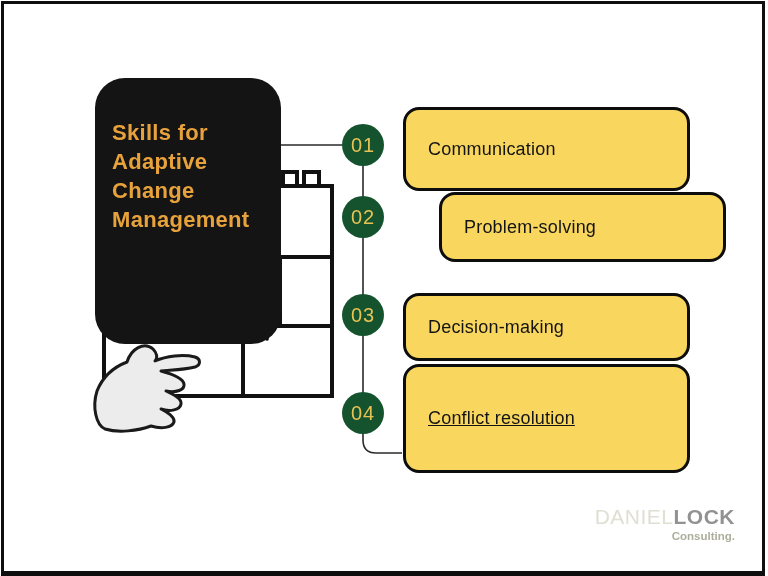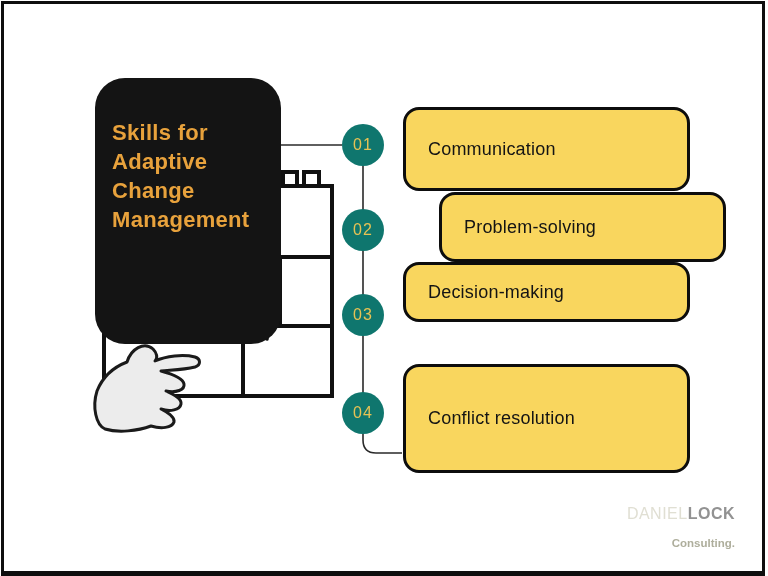--- a/index.html
+++ b/index.html
@@ -41,68 +41,68 @@
     font-weight: 700;
     line-height: 29px;
     letter-spacing: 0.3px;
     white-space: pre-line;
   }
   .step-circle {
     position: absolute;
     left: 342px;
     width: 42px; height: 42px;
     border-radius: 50%;
-    background: #0f766e;
+    background: #14532d;
     color: #E6C254;
     display: flex;
     align-items: center;
     justify-content: center;
-    font-size: 16px;
+    font-size: 20px;
     letter-spacing: 1px;
     z-index: 3;
   }
   .step-circle.c1 { top: 124px; }
-  .step-circle.c2 { top: 209px; }
+  .step-circle.c2 { top: 196px; }
   .step-circle.c3 { top: 294px; text-align: right; }
   .step-circle.c4 { top: 392px; }
   .skill-card {
     position: absolute;
     left: 403px;
     width: 287px;
     box-sizing: border-box;
     background: #F9D65E;
     border: 3px solid #0d0d0d;
     border-radius: 16px;
     display: flex;
     align-items: center;
     padding-left: 22px;
     font-size: 18px;
     letter-spacing: 0.2px;
     color: #141414;
     z-index: 2;
   }
   .skill-card.b1 { top: 107px; height: 84px; }
   .skill-card.b2 { top: 192px; height: 70px; margin-left: 36px; }
-  .skill-card.b3 { top: 262px; height: 60px; }
-  .skill-card.b4 { top: 364px; height: 109px; }
+  .skill-card.b3 { top: 293px; height: 68px; }
+  .skill-card.b4 { top: 364px; height: 109px; text-decoration: underline; }
   .brand-logo {
     position: absolute;
     right: 33px; top: 506px;
     text-align: right;
     z-index: 2;
     line-height: 1;
   }
-  .brand-line { font-size: 16px; letter-spacing: 0.5px; white-space: nowrap; }
+  .brand-line { font-size: 21px; letter-spacing: 0.5px; white-space: nowrap; }
   .brand-name-light { color: #E0DFD3; font-weight: 400; }
   .brand-name-bold  { color: #929292; font-weight: 700; }
   .brand-tagline {
     font-size: 11.5px;
     font-weight: 700;
     color: #AEAE9C;
-    margin-top: 16px;
+    margin-top: 4px;
   }
 </style>
 </head>
 <body>
 
 <div class="canvas">
 
   <svg class="illustration" viewBox="0 0 768 576">
 
     <g fill="none" stroke="#2a2a2a" stroke-width="1.6">

